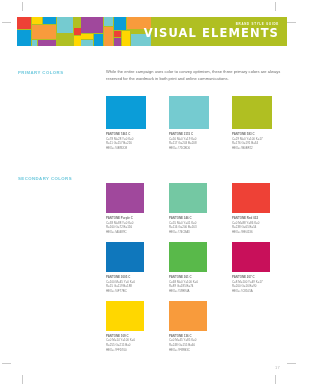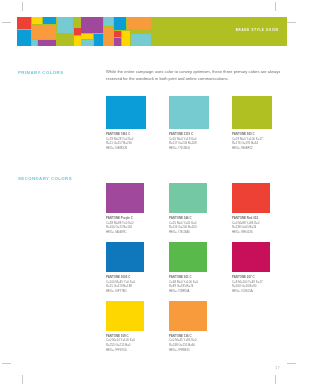--- a/index.html
+++ b/index.html
@@ -196,20 +196,21 @@
         <div class="tile" style="left: 64px; top: 23px; width: 12px; height: 6px; background: rgb(117, 203, 208);"></div>
         <div class="tile" style="left: 77px; top: 17px; width: 9px; height: 12px; background: rgb(11, 157, 216);"></div>
         <div class="tile" style="left: 87px; top: 10px; width: 9px; height: 19px; background: rgb(248, 155, 60);"></div>
         <div class="tile" style="left: 97px; top: 14px; width: 7px; height: 6px; background: rgb(238, 65, 54);"></div>
         <div class="tile" style="left: 97px; top: 21px; width: 7px; height: 8px; background: rgb(160, 72, 156);"></div>
         <div class="tile" style="left: 105px; top: 14px; width: 8px; height: 15px; background: rgb(255, 215, 0);"></div>
         <div class="tile" style="left: 114px; top: 17px; width: 20px; height: 12px; background: rgb(117, 203, 208);"></div>
       </div>
     <div class="header-text">
       <div class="eyebrow">BRAND STYLE GUIDE</div>
+      <div class="title">VISUAL ELEMENTS</div>
     </div>
   </div>
 
   <div class="section-label lbl-primary">PRIMARY COLORS</div>
   <div class="intro">While the entire campaign uses color to convey optimism, these three primary colors are always reserved for the wordmark in both print and online communications.</div>
   <div class="swatch-grid grid-primary" id="grid-primary">
       <div class="swatch-cell">
         <span class="chip" style="background: rgb(11, 157, 216);"></span>
         <div class="specs">
           <div class="spec-name">PANTONE 7461 C</div>

